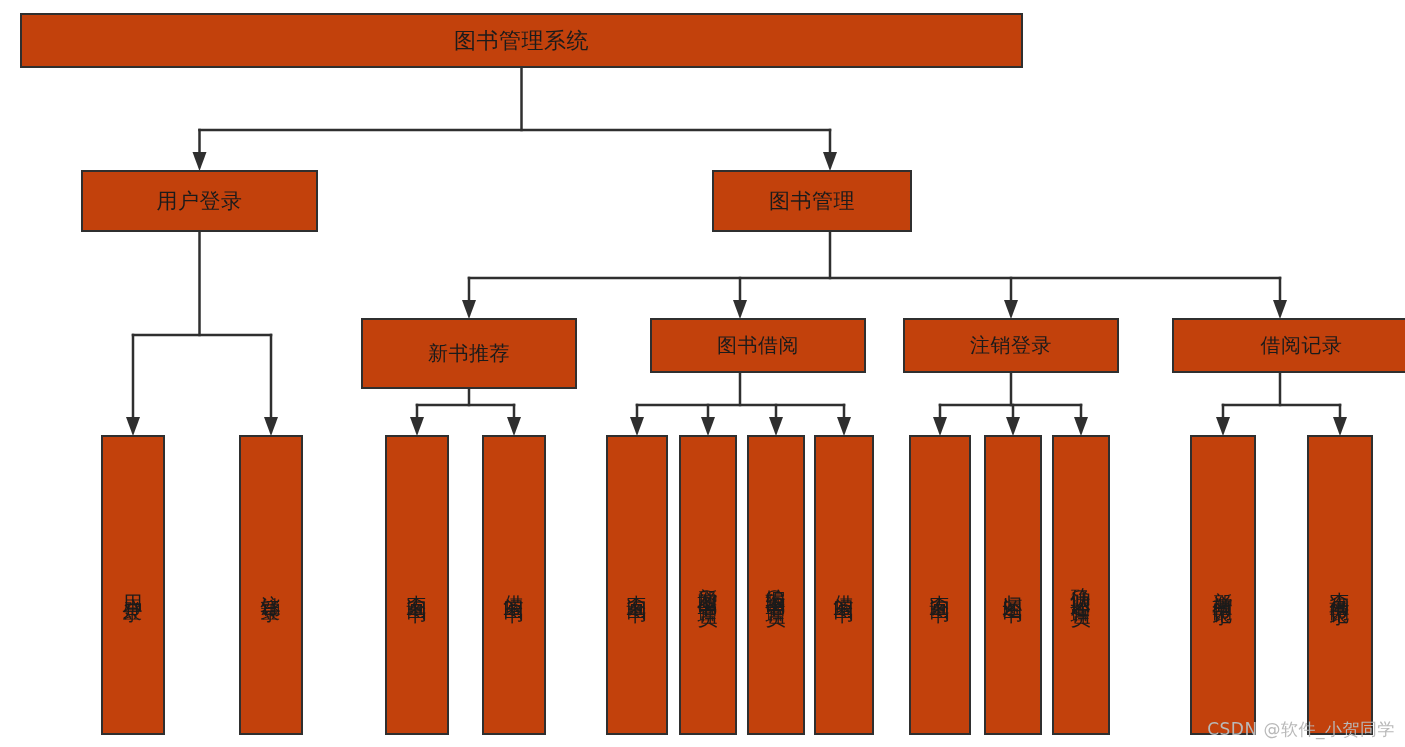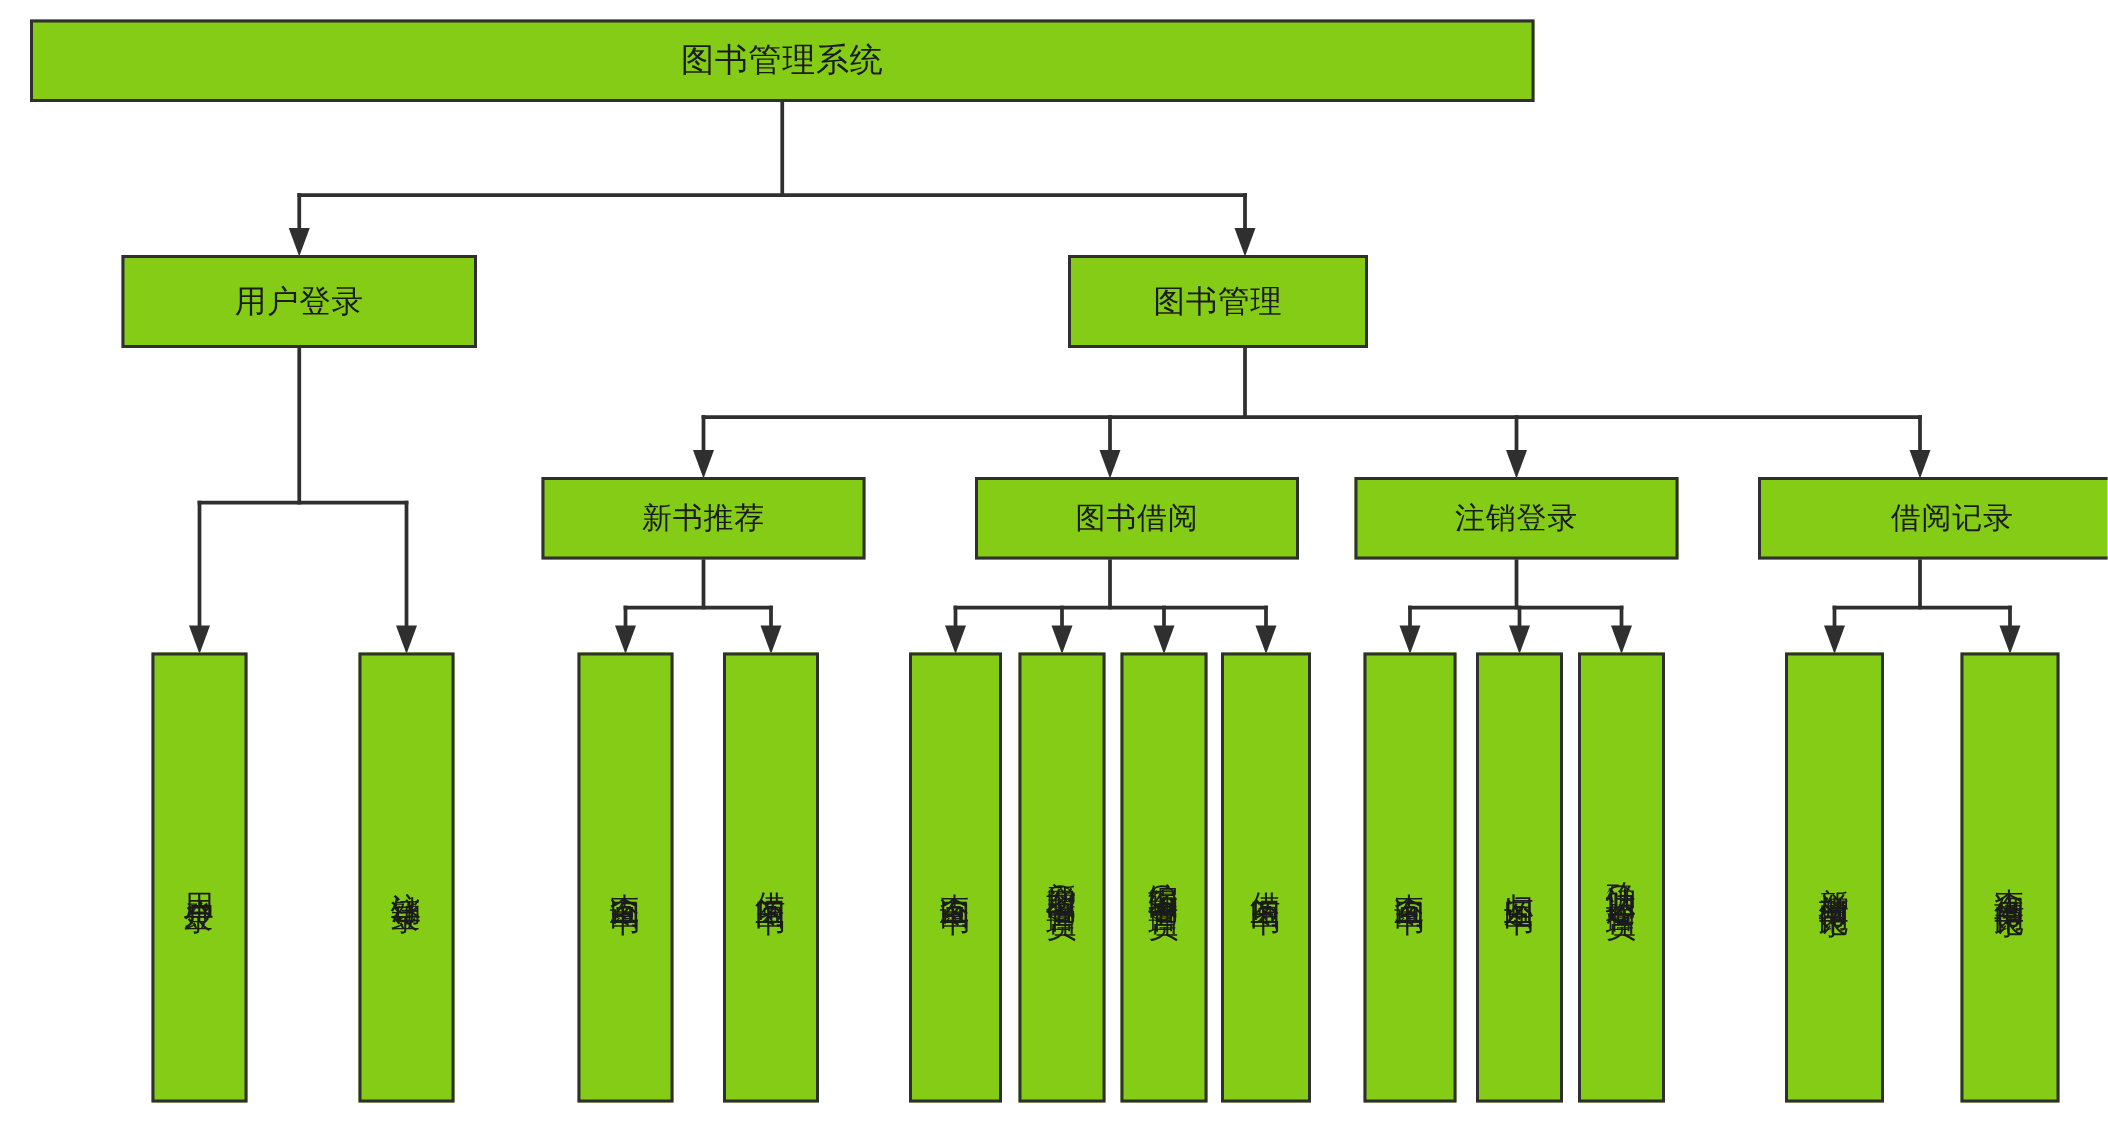--- a/index.html
+++ b/index.html
@@ -24,21 +24,21 @@
     position: absolute;
     left: 0;
     top: 0;
     width: 1405px;
     height: 747px;
     pointer-events: none;
   }
   .node {
     position: absolute;
     box-sizing: border-box;
-    background: #84cc16;
+    background: #c2410c;
     border: 2.5px solid #2f2f2f;
     display: flex;
     align-items: center;
     justify-content: center;
     z-index: 3;
   }
   .node-label {
     font-size: 21px;
     color: #1b1b1b;
     letter-spacing: 0.5px;
@@ -133,21 +133,21 @@
   </div>
 
   <div class="node level2" style="left: 81px; top: 170px; width: 237px; height: 62px;">
     <span class="node-label">用户登录</span>
   </div>
 
   <div class="node level2" style="left: 712px; top: 170px; width: 200px; height: 62px;">
     <span class="node-label">图书管理</span>
   </div>
 
-  <div class="node level3" style="left: 361px; top: 318px; width: 216px; height: 55px;">
+  <div class="node level3" style="left: 361px; top: 318px; width: 216px; height: 71px;">
     <span class="node-label">新书推荐</span>
   </div>
 
   <div class="node level3" style="left: 632px; top: 318px; width: 216px; height: 55px; margin-left: 18px;">
     <span class="node-label">图书借阅</span>
   </div>
 
   <div class="node level3" style="left: 903px; top: 318px; width: 216px; height: 55px;">
     <span class="node-label">注销登录</span>
   </div>
@@ -201,14 +201,15 @@
   </div>
 
   <div class="node vertical" style="left: 1190px; top: 435px; width: 66px; height: 300px;">
     <span class="node-label">新增借阅记录</span>
   </div>
 
   <div class="node vertical" style="left: 1307px; top: 435px; width: 66px; height: 300px;">
     <span class="node-label">查询借阅记录</span>
   </div>
 
+  <div id="watermark">CSDN @软件_小贺同学</div>
 
 </div>
 
 </body></html>

